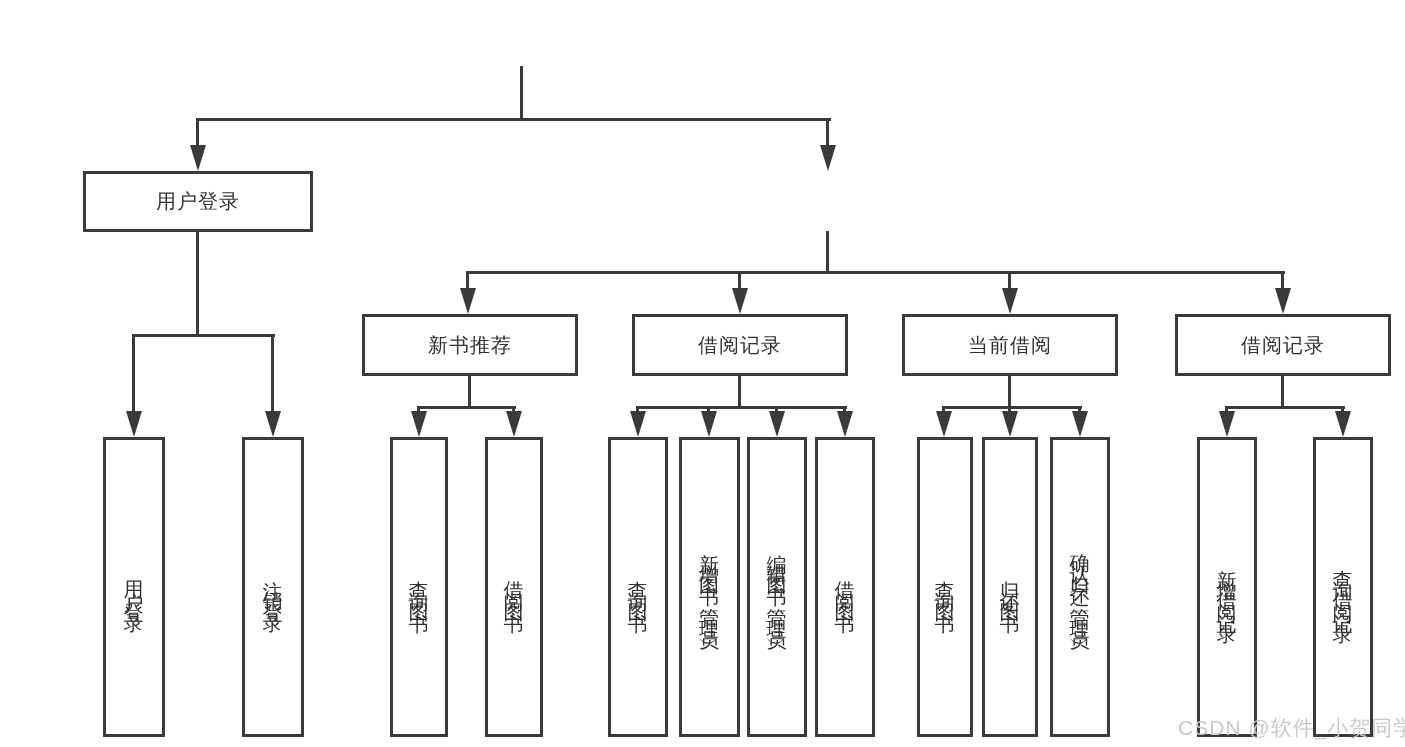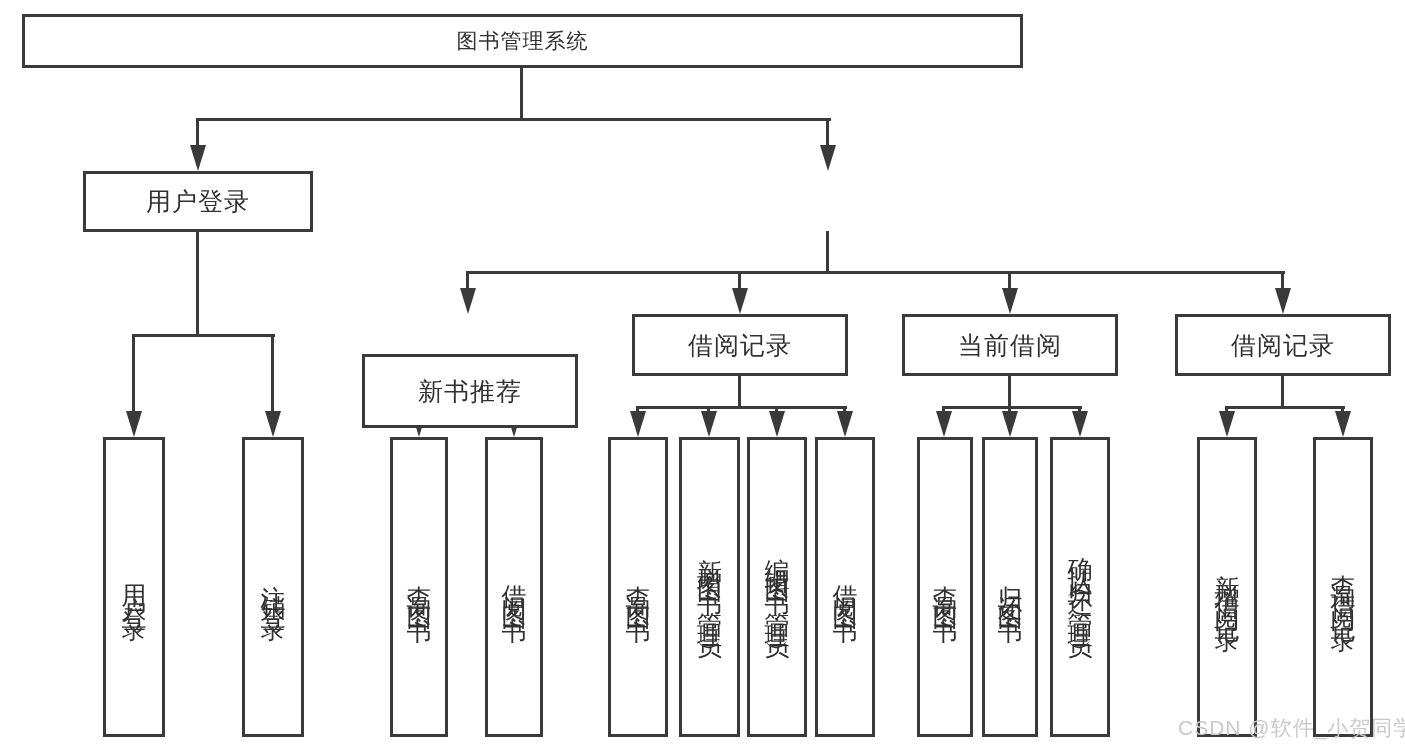--- a/index.html
+++ b/index.html
@@ -12,21 +12,21 @@
   }
   .box {
     position:absolute;
     box-sizing:border-box;
     background:#ffffff;
     border:3px solid #3a3a3a;
     display:flex;
     align-items:center;
     justify-content:center;
     color:#303030;
-    font-size:25px;
+    font-size:20px;
     letter-spacing:1px;
     z-index:2;
   }
   .box .label { white-space:nowrap; }
   .vtext {
     writing-mode:vertical-rl;
     text-orientation:mixed;
     letter-spacing:11px;
     line-height:1;
     white-space:nowrap;
@@ -49,30 +49,27 @@
     letter-spacing:1px;
     z-index:5;
     white-space:nowrap;
   }
 </style>
 </head>
 <body>
 
 <div id="stage">
 
-  <div class="box" style="left:22px; top:14px; width:1001px; height:54px; font-size:21px;">
-    <span class="label">图书管理系统</span>
-  </div>
 
   <div class="box" style="left:83px; top:171px; width:230px; height:61px;">
     <span class="label">用户登录</span>
   </div>
 
 
-  <div class="box" style="left:362px; top:314px; width:216px; height:74px;margin-top:40px;">
+  <div class="box" style="left:362px; top:314px; width:216px; height:62px;">
     <span class="label">新书推荐</span>
   </div>
 
   <div class="box" style="left:632px; top:314px; width:216px; height:62px;">
     <span class="label">借阅记录</span>
   </div>
 
   <div class="box" style="left:1175px; top:314px; width:216px; height:62px;">
     <span class="label">借阅记录</span>
   </div>

